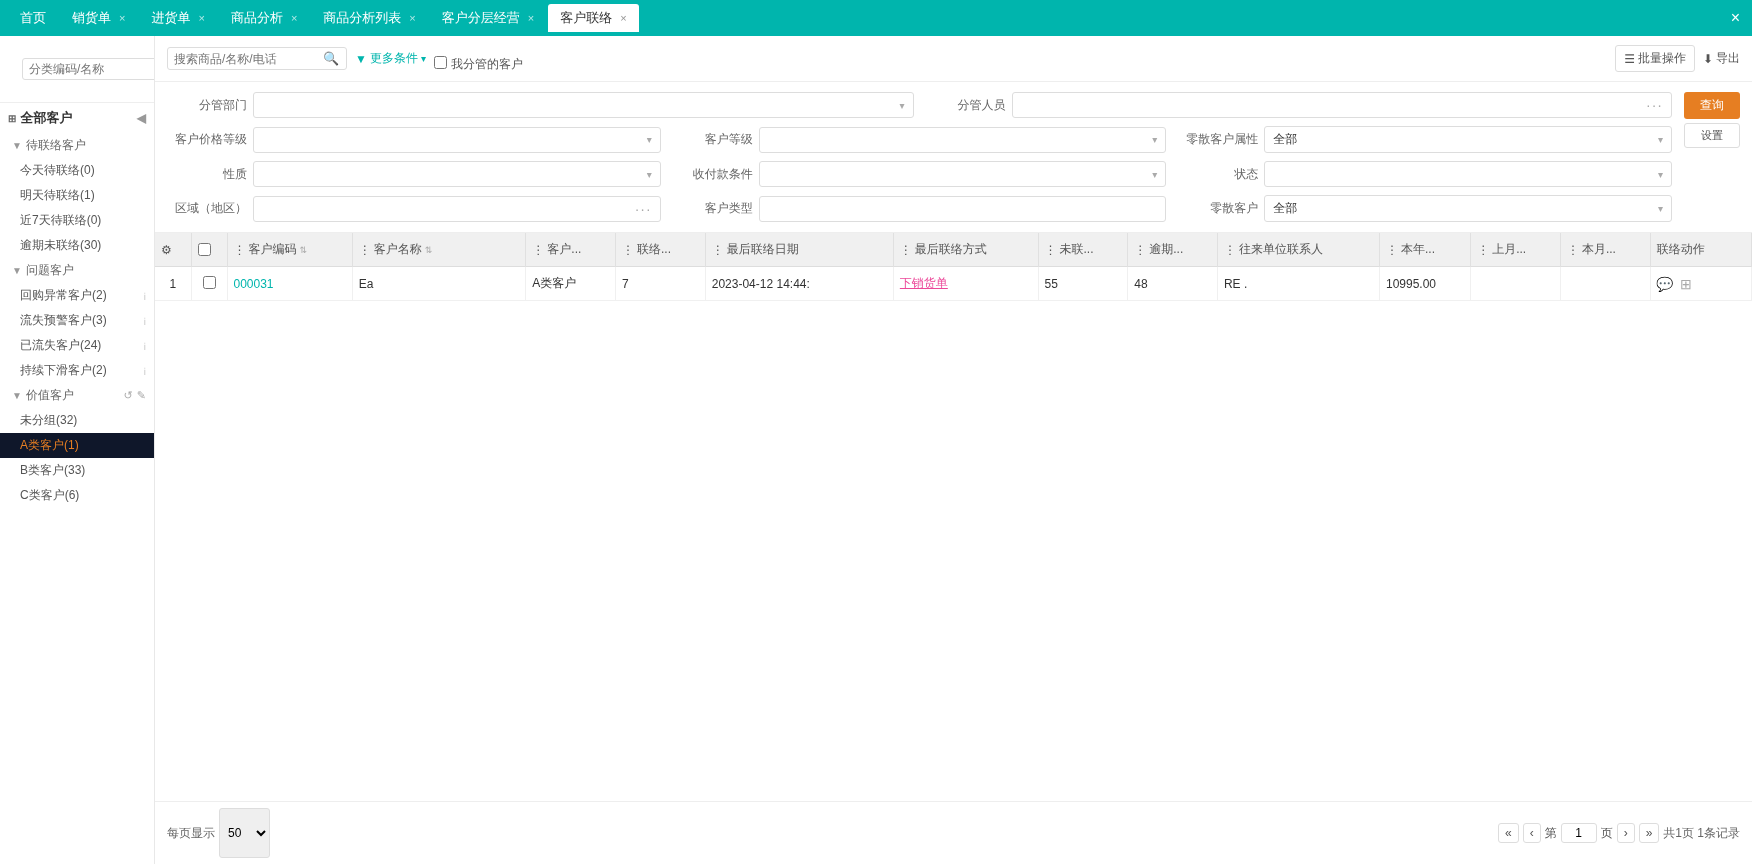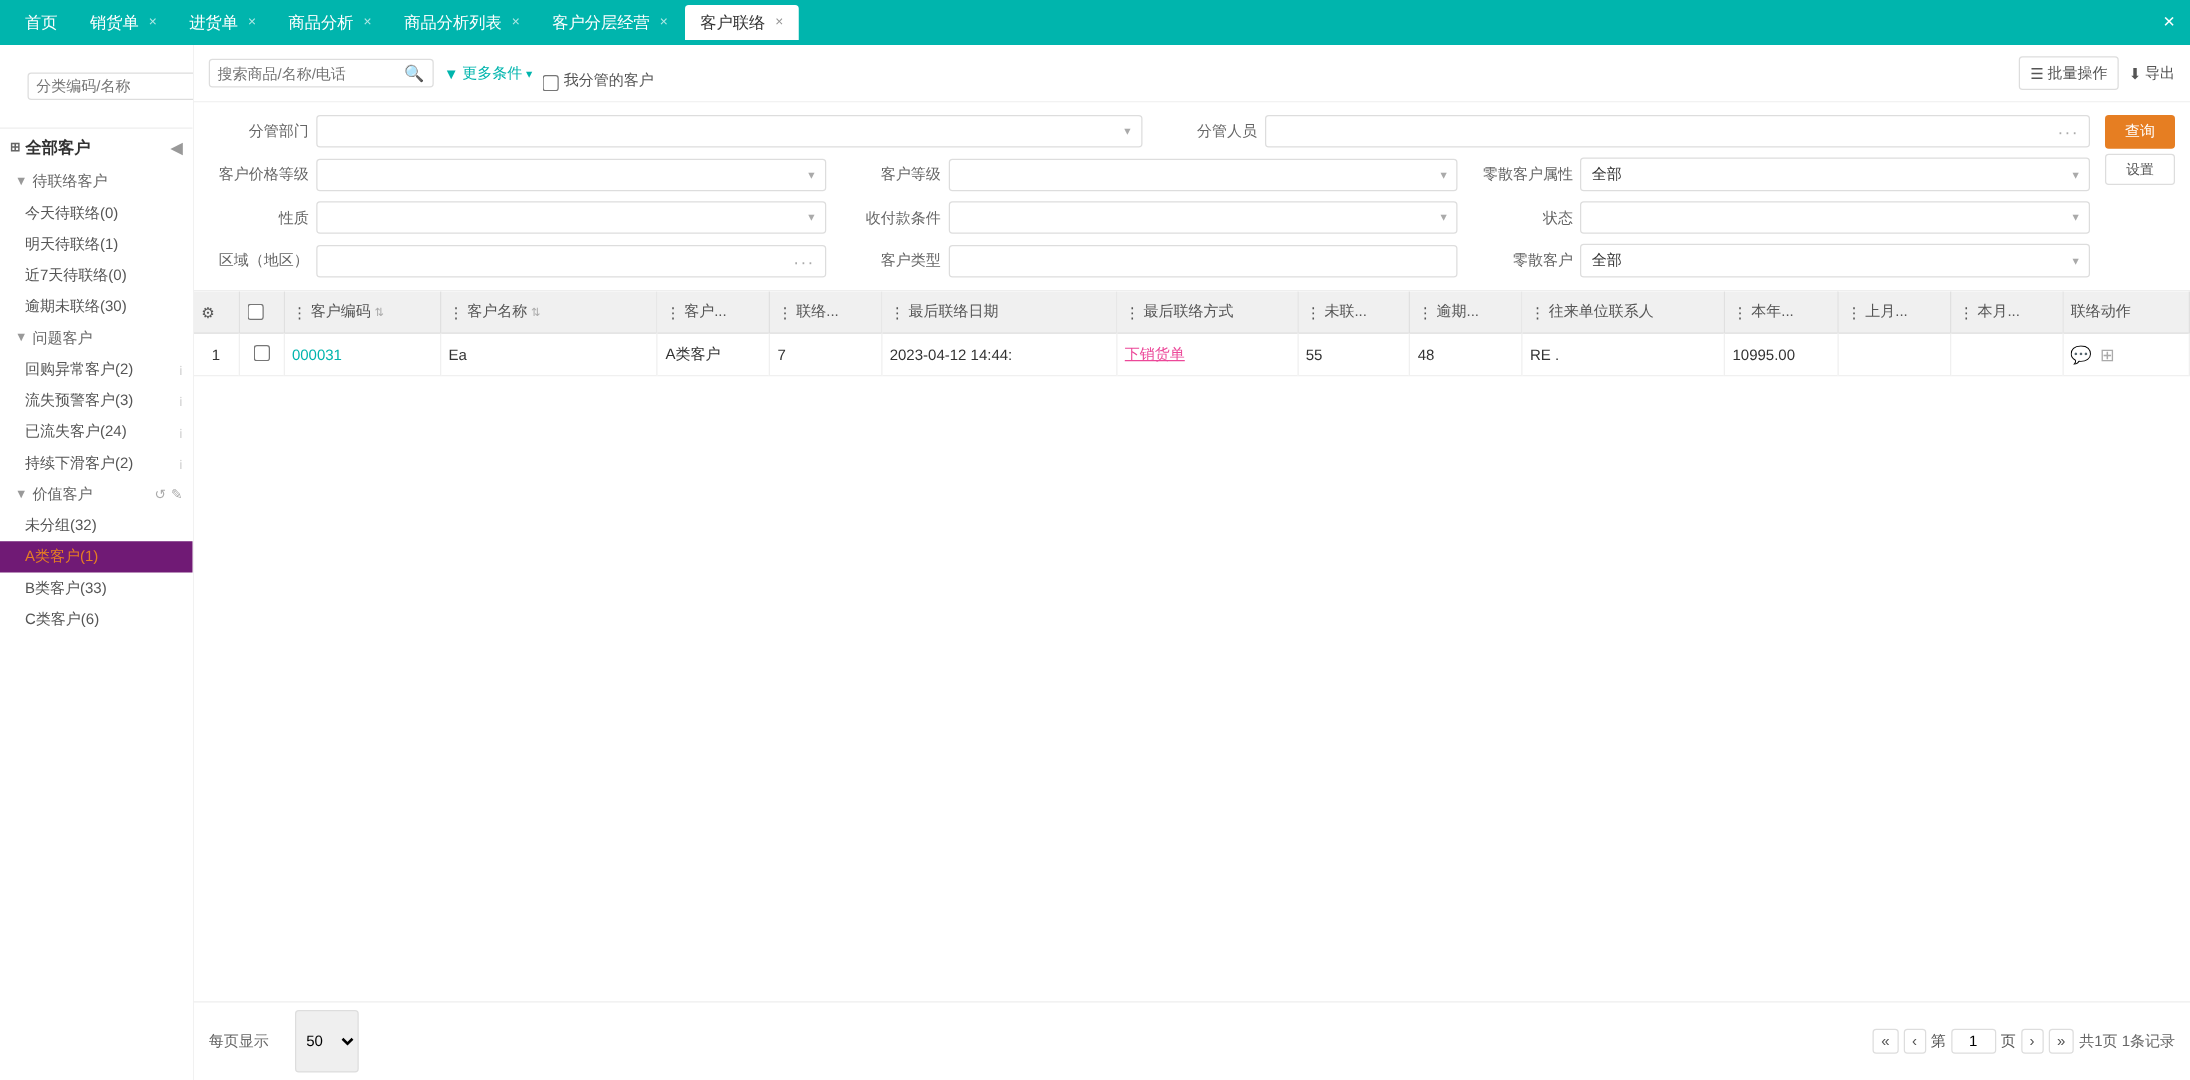--- a/index.html
+++ b/index.html
@@ -93,21 +93,21 @@
 
     .sidebar-item {
       padding: 4px 8px 4px 20px;
       color: #555;
       font-size: 12px;
       cursor: pointer;
       display: flex;
       align-items: center;
       justify-content: space-between;
     }
-    .sidebar-item.active { background: #701a75; color: #e67e22; }
+    .sidebar-item.active { background: #0f172a; color: #e67e22; }
     .sidebar-item .item-label { display: flex; align-items: center; gap: 2px; }
     .sidebar-item .info-icon { color: #ccc; font-size: 10px; }
 
     
     .content-area {
       flex: 1;
       display: flex;
       flex-direction: column;
       overflow: hidden;
       background: #fff;
@@ -137,21 +137,21 @@
       display: flex;
       align-items: center;
       gap: 3px;
       color: #00b5ad;
       cursor: pointer;
       font-size: 12px;
     }
     .filter-more .filter-icon { font-size: 12px; }
     .my-customers {
       display: flex;
-      align-items: flex-end;
+      align-items: flex-start;
       gap: 4px;
       color: #555;
       font-size: 12px;
       cursor: pointer;
       margin-top: 12px;
     }
     .my-customers input[type=checkbox] { cursor: pointer; }
     .filter-bar .spacer { flex: 1; }
     .batch-op-btn {
       display: flex;
@@ -284,21 +284,21 @@
     .action-icons { display: flex; gap: 6px; align-items: center; }
     .action-icon { color: #aaa; cursor: pointer; font-size: 14px; }
 
     
     .bottom-bar {
       display: flex;
       align-items: center;
       padding: 6px 12px;
       border-top: 1px solid #eee;
       background: #fff;
-      gap: 21px;
+      gap: 4px;
       font-size: 12px;
       color: #555;
     }
     .bottom-bar .page-size-label { color: #666; }
     .bottom-bar .page-size-select {
       border: 1px solid #ddd;
       border-radius: 3px;
       padding: 16px 4px;
       font-size: 12px;
       outline: none;

